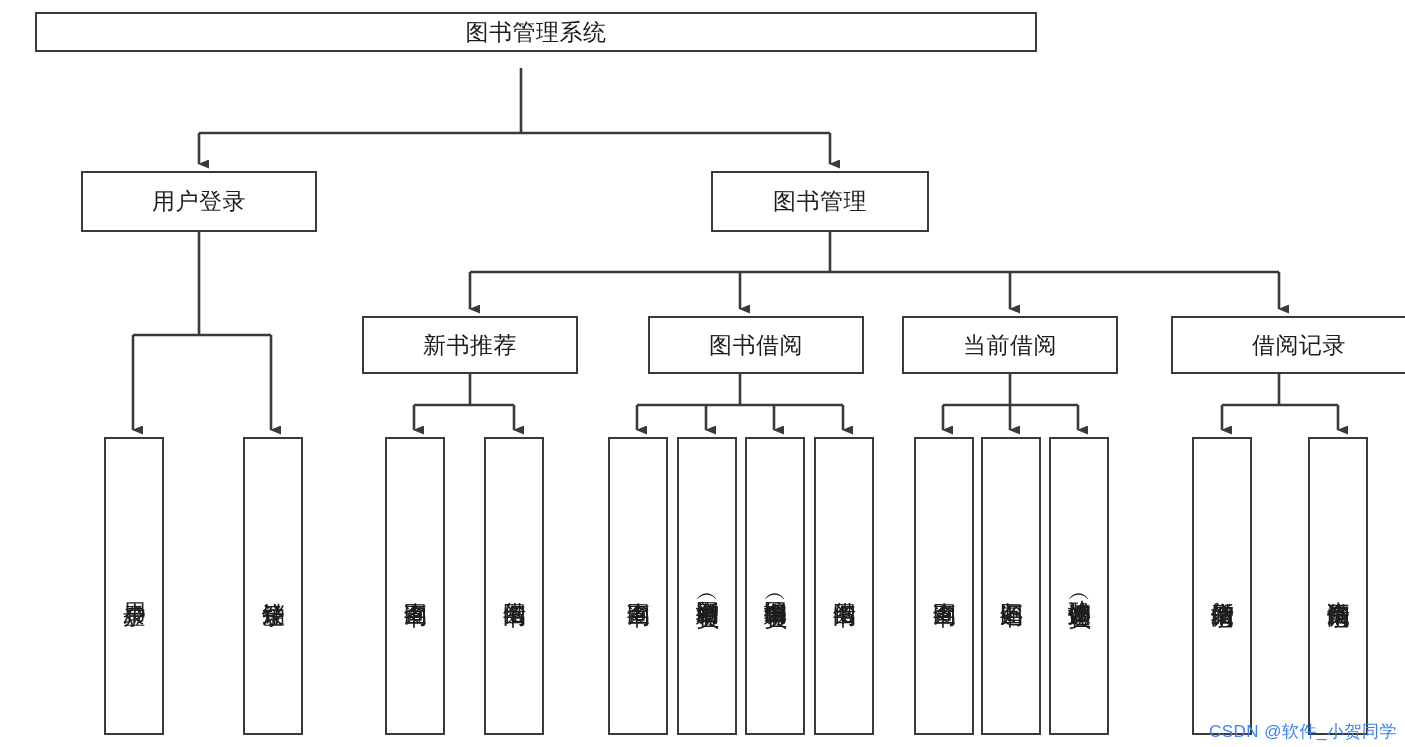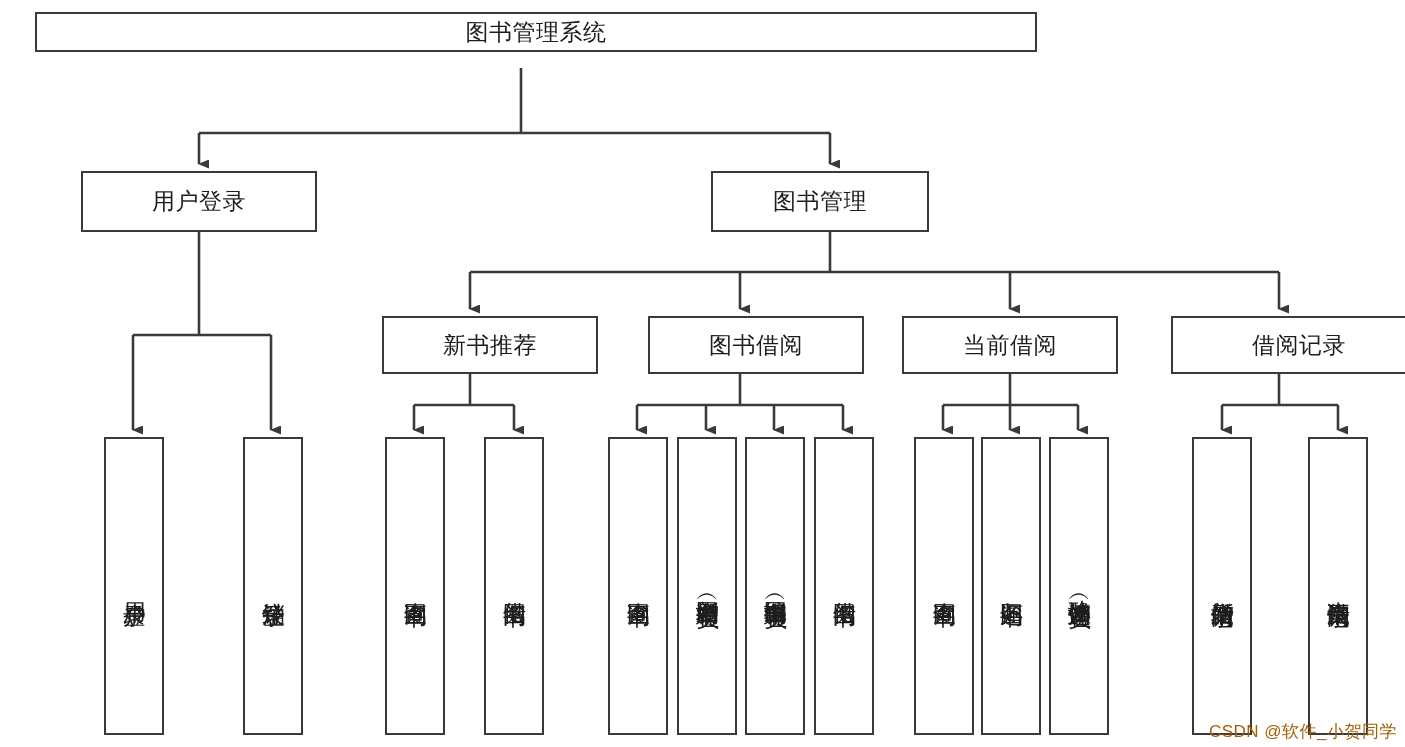--- a/index.html
+++ b/index.html
@@ -54,21 +54,21 @@
     display: block;
   }
   .node-title {
     font-size: 24px;
   }
   .watermark {
     position: absolute;
     right: 8px;
     bottom: 4px;
     font-size: 17px;
-    color: #a16207;
+    color: #3b82f6;
     letter-spacing: 0.5px;
     white-space: nowrap;
   }
 </style>
 </head>
 <body>
 
 <div id="canvas">
 
   <svg class="wires" viewBox="0 0 1405 747">
@@ -126,21 +126,21 @@
     <span>图书管理系统</span>
   </div>
 
   <div class="node horiz" style="left:81px; top:171px; width:236px; height:61px;">
     <span>用户登录</span>
   </div>
   <div class="node horiz" style="left:711px; top:171px; width:218px; height:61px;">
     <span>图书管理</span>
   </div>
 
-  <div class="node horiz" style="left:362px; top:316px; width:216px; height:58px;margin-left:20px;">
+  <div class="node horiz" style="left:362px; top:316px; width:216px; height:58px;">
     <span>新书推荐</span>
   </div>
   <div class="node horiz" style="left:648px; top:316px; width:216px; height:58px;">
     <span>图书借阅</span>
   </div>
   <div class="node horiz" style="left:902px; top:316px; width:216px; height:58px;">
     <span>当前借阅</span>
   </div>
   <div class="node horiz" style="left:1171px; top:316px; width:256px; height:58px;">
     <span>借阅记录</span>

